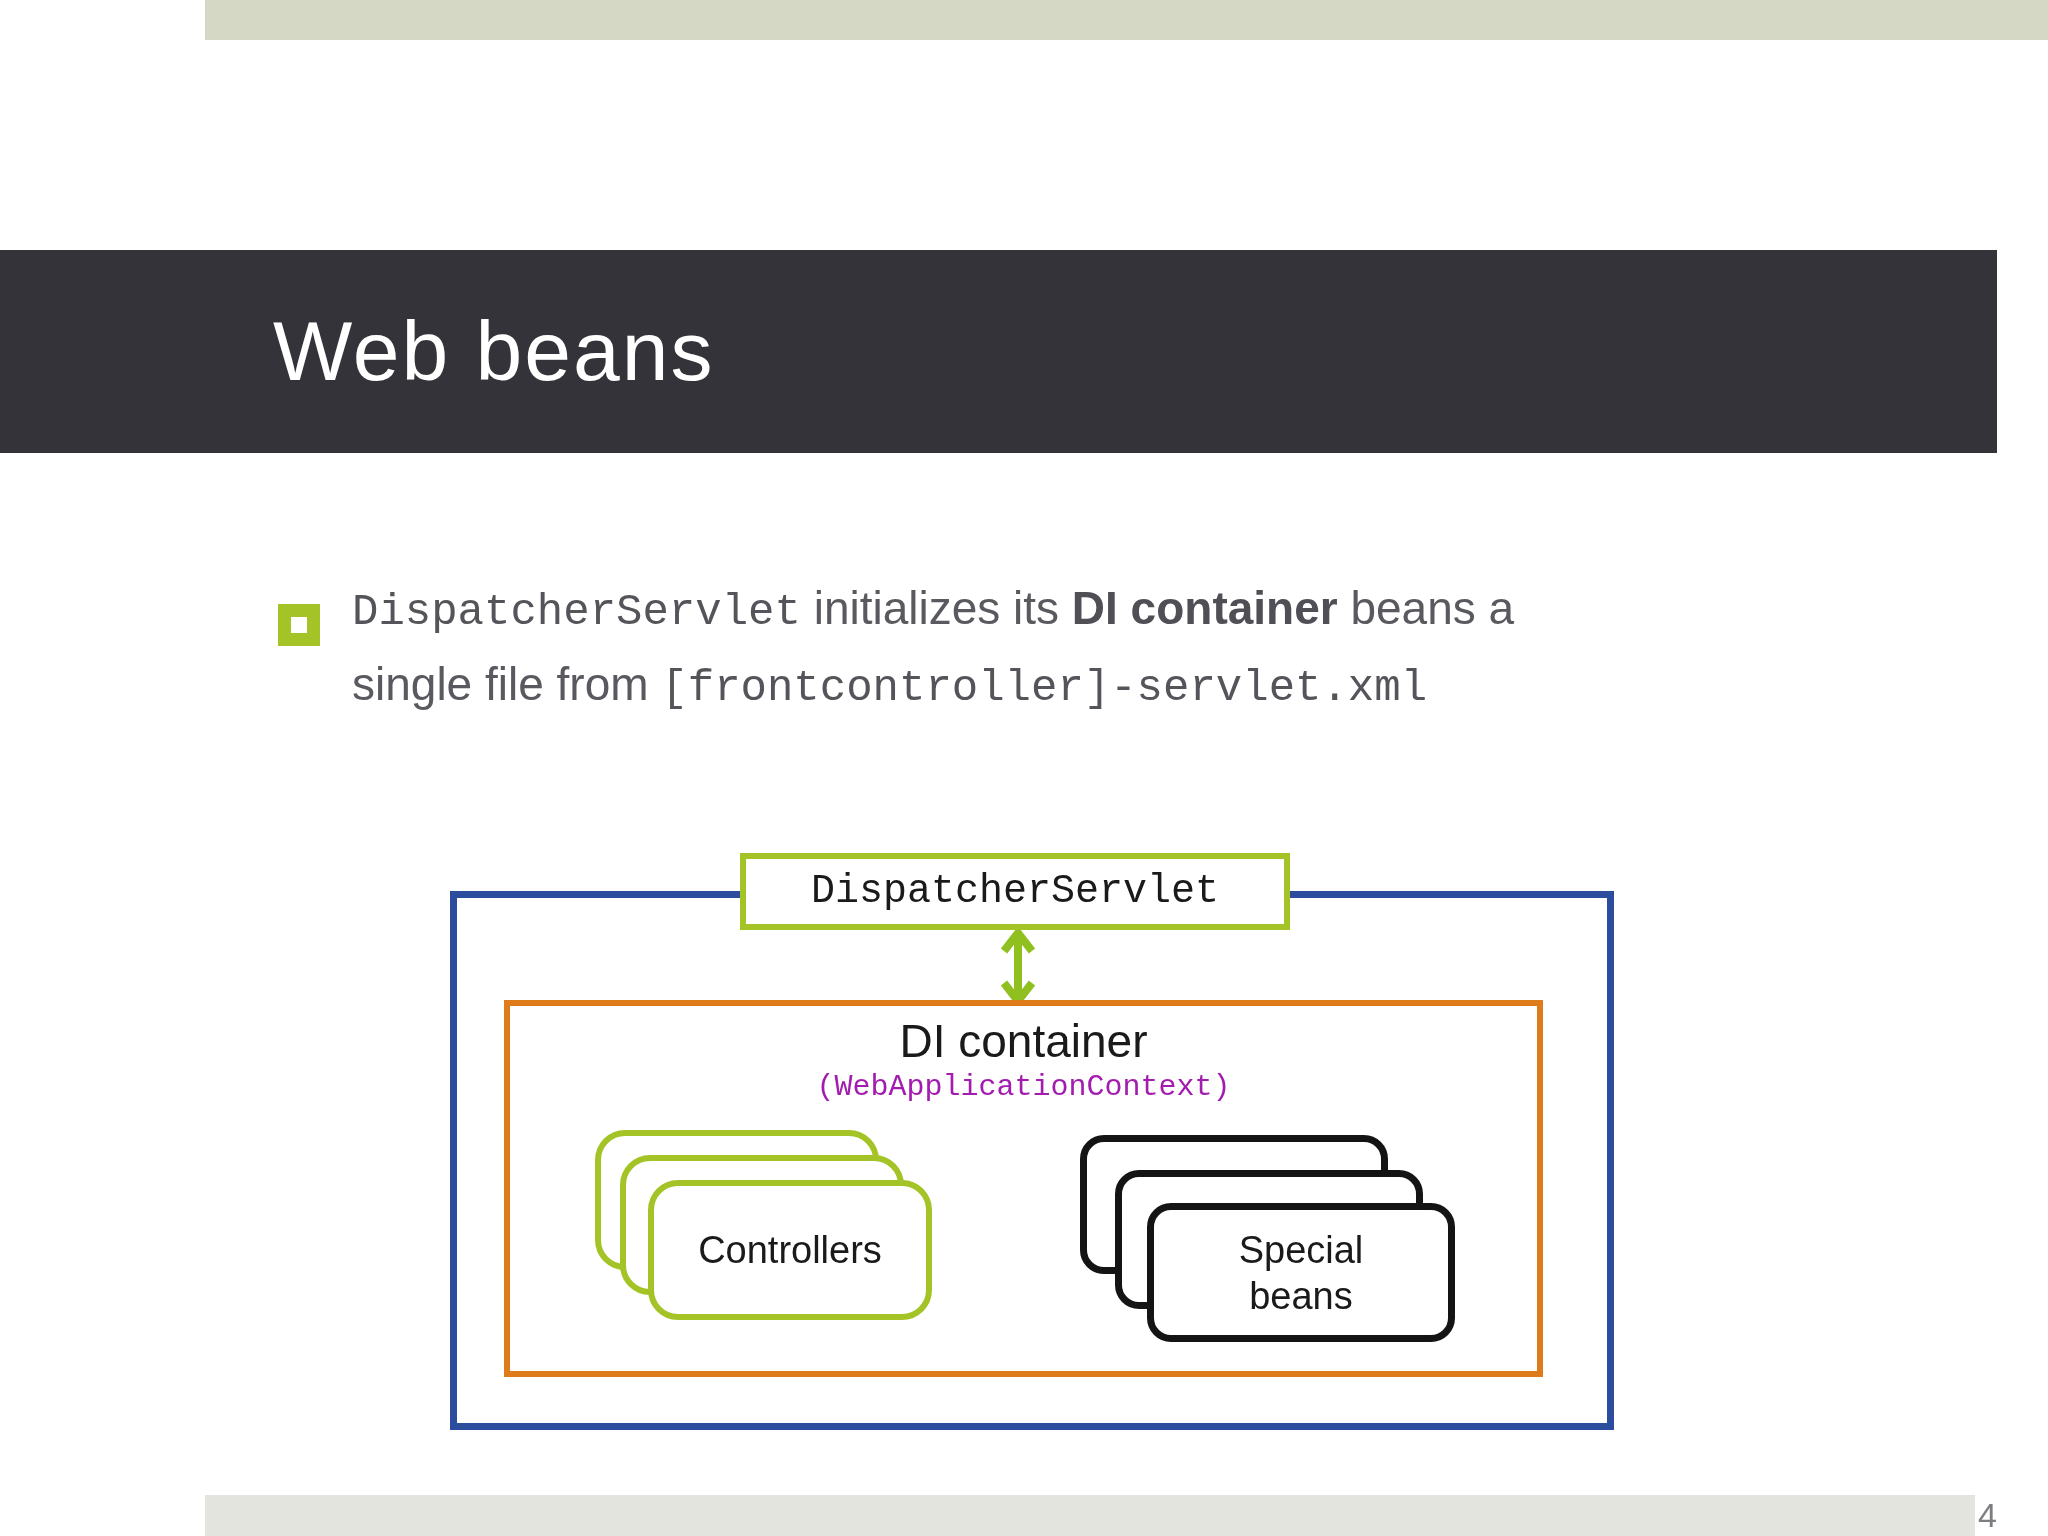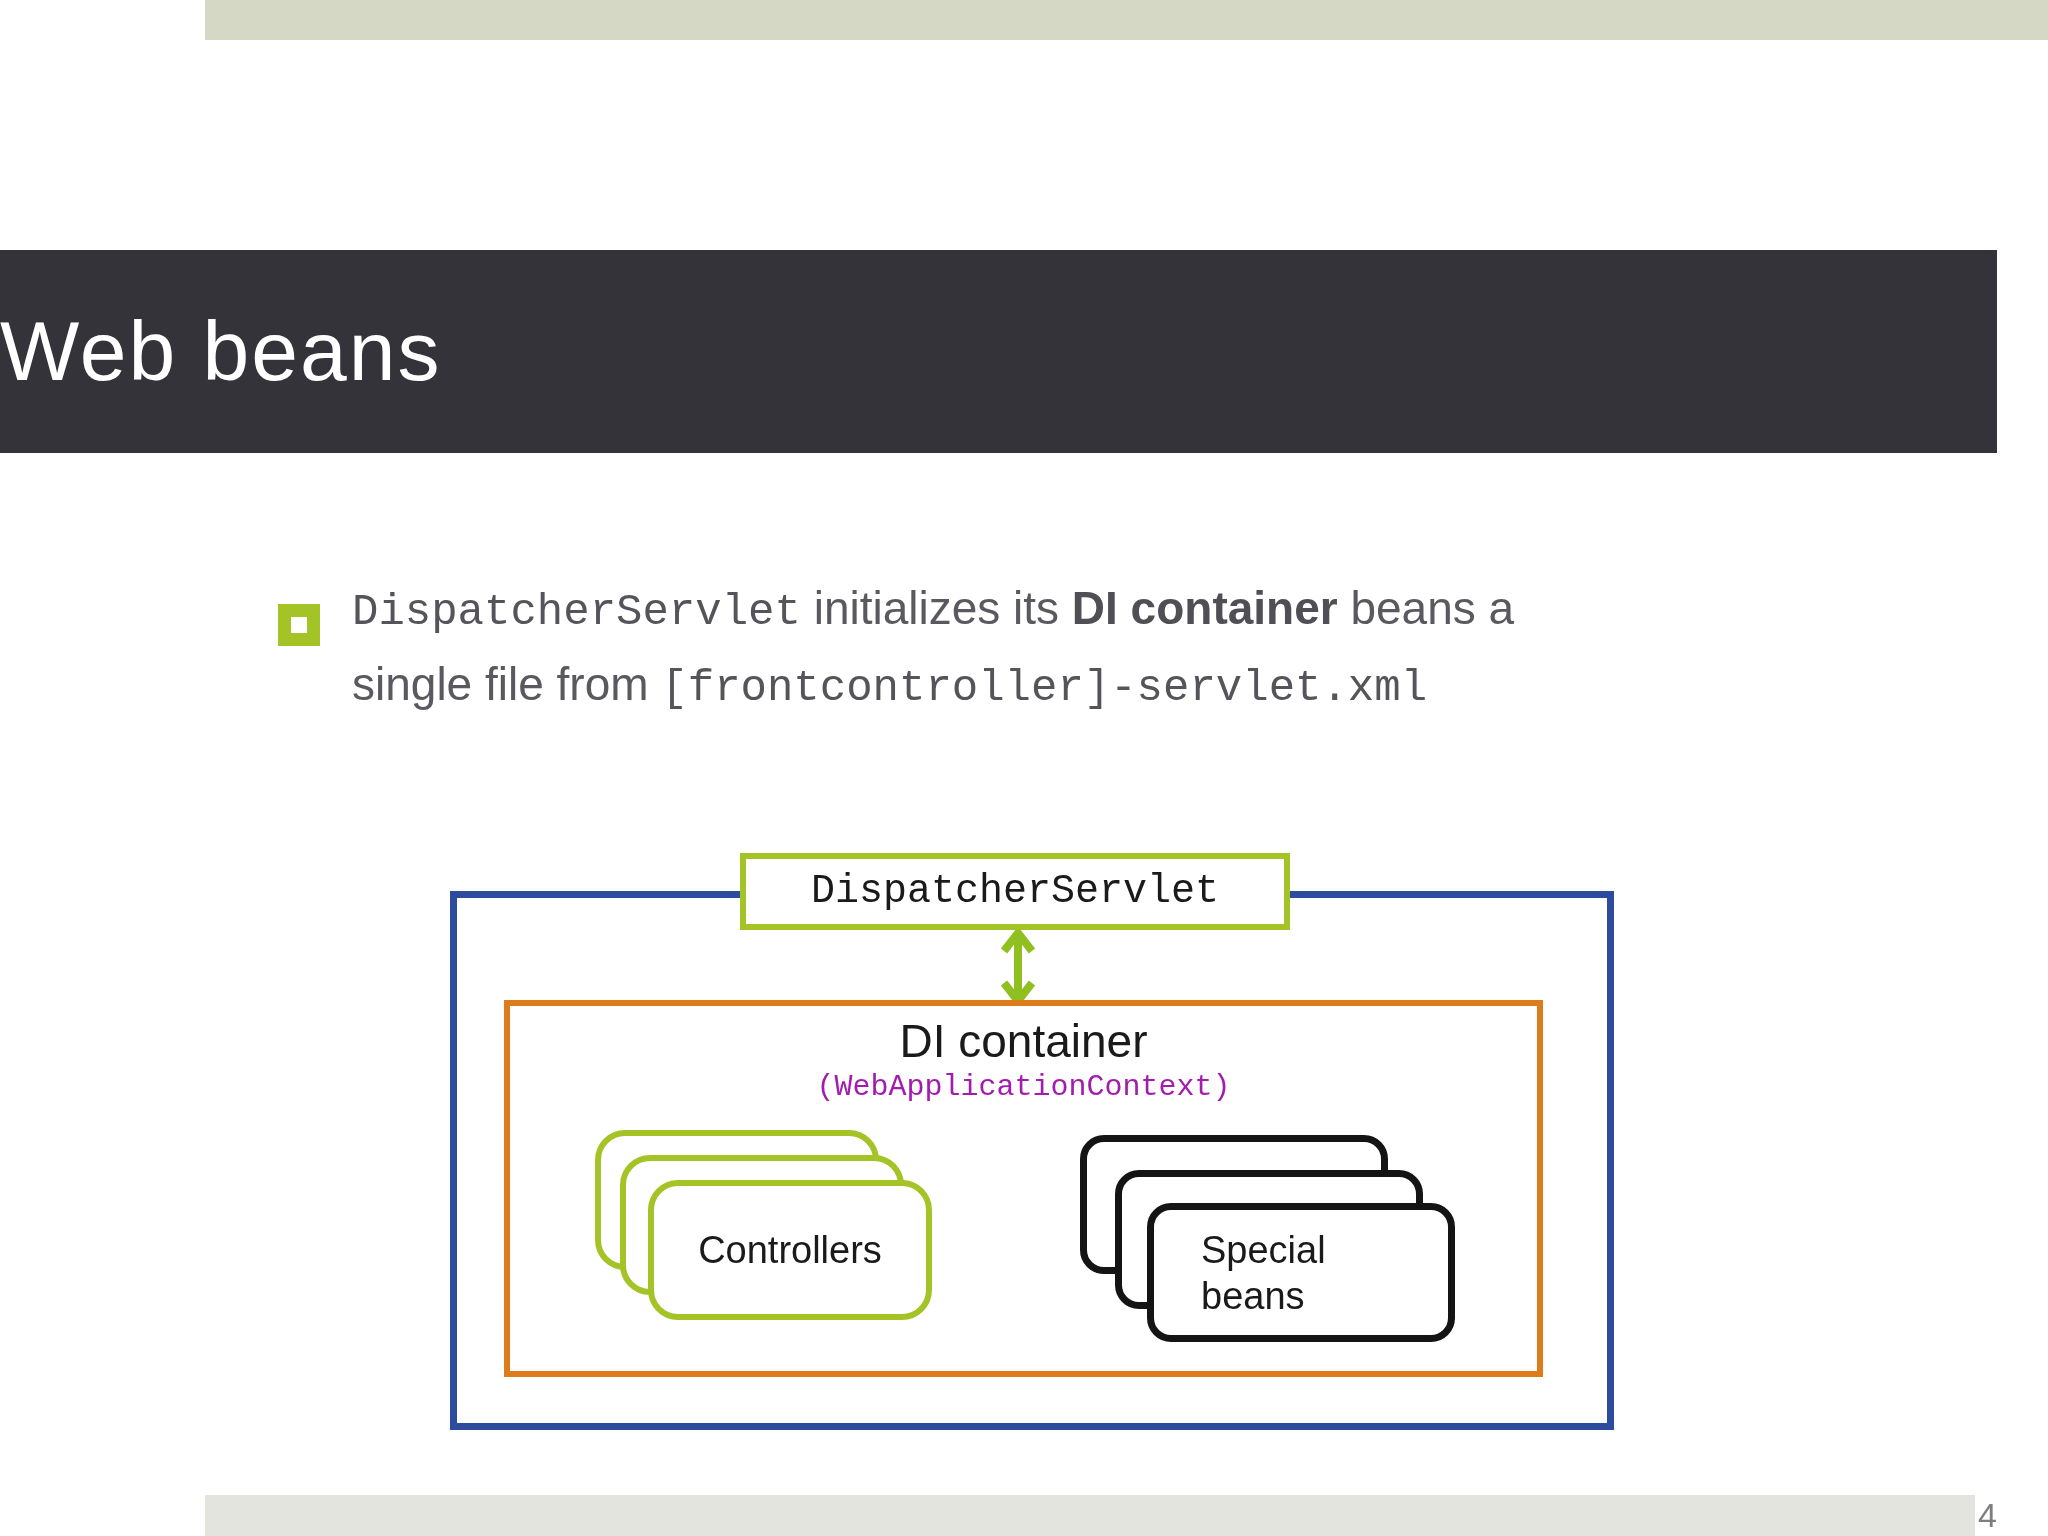--- a/index.html
+++ b/index.html
@@ -9,21 +9,21 @@
   }
   
   .strip-top{position:absolute;left:205px;top:0;width:1843px;height:40px;background:#d6d8c6;}
   .strip-bottom{position:absolute;left:205px;top:1495px;width:1770px;height:41px;background:#e3e4de;}
   .page-number{position:absolute;left:1978px;top:1494px;width:50px;height:42px;
     font-size:34px;line-height:42px;color:#7e7d82;}
 
   
   .title-band{position:absolute;left:0;top:250px;width:1997px;height:203px;background:#343339;
     display:flex;align-items:center;}
-  .title-band h1{margin:0;font-weight:400;font-size:84px;letter-spacing:2px;color:#ffffff;}
+  .title-band h1{margin:0;padding-left:273px;font-weight:400;font-size:84px;letter-spacing:2px;color:#ffffff;}
 
   
   .bullet-marker{position:absolute;left:278px;top:604px;width:16px;height:16px;
     border:13px solid #a4c327;background:#ffffff;}
   .bullet-text{position:absolute;left:352px;top:572px;width:1600px;
     font-size:46px;line-height:72px;color:#5a595f;}
   .bullet-text .code{font-family:"Liberation Mono",monospace;font-size:44px;color:#55545a;}
   .bullet-text b{font-weight:bold;color:#504f55;}
 
   
@@ -38,21 +38,21 @@
   .orange-rect{position:absolute;left:504px;top:1000px;width:1039px;height:377px;
     border:6px solid #de7c1c;box-sizing:border-box;background:#ffffff;z-index:2;}
   .di-title{position:absolute;left:0;top:8px;width:100%;text-align:center;
     font-size:46px;color:#1a1a1a;}
   .di-sub{position:absolute;left:0;top:64px;width:100%;text-align:center;
     font-family:"Liberation Mono",monospace;font-size:30px;color:#a21caf;}
 
   .card{position:absolute;box-sizing:border-box;background:#ffffff;}
   .card.green{width:284px;height:140px;border:6px solid #a4c327;border-radius:30px;}
   .card.black{width:308px;height:139px;border:7px solid #141414;border-radius:24px;}
-  .card.front{display:flex;align-items:center;justify-content:center;text-align:left;
+  .card.front{display:flex;align-items:center;justify-content:center;text-align:center;
     font-size:38px;line-height:46px;color:#1a1a1a;}
   
   .ctrl-back{left:85px;top:124px;}
   .ctrl-mid{left:110px;top:149px;}
   .ctrl-front{left:138px;top:174px;}
   
   .spec-back{left:570px;top:129px;}
   .spec-mid{left:605px;top:164px;}
   .spec-front{left:637px;top:197px;}
   .spec-front span{display:block;width:200px;}

